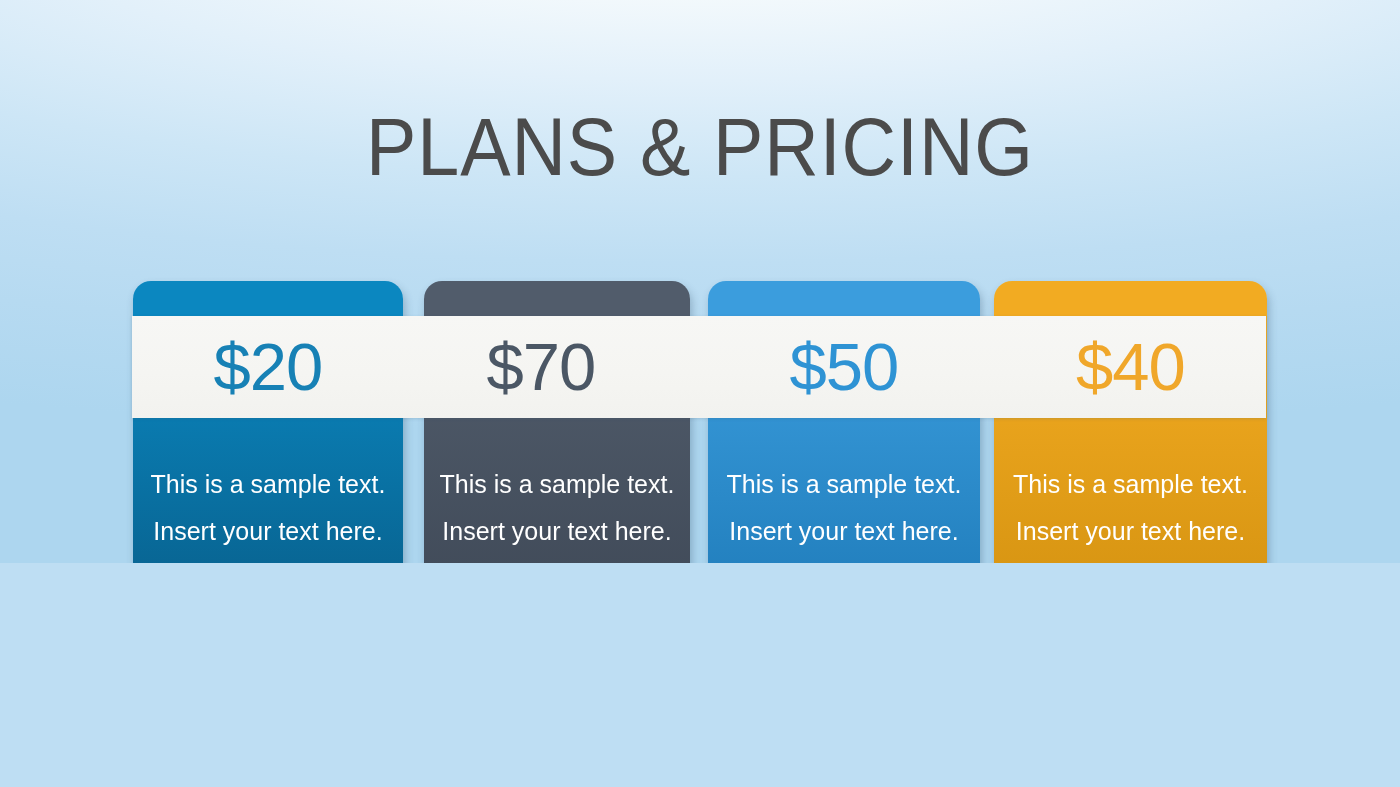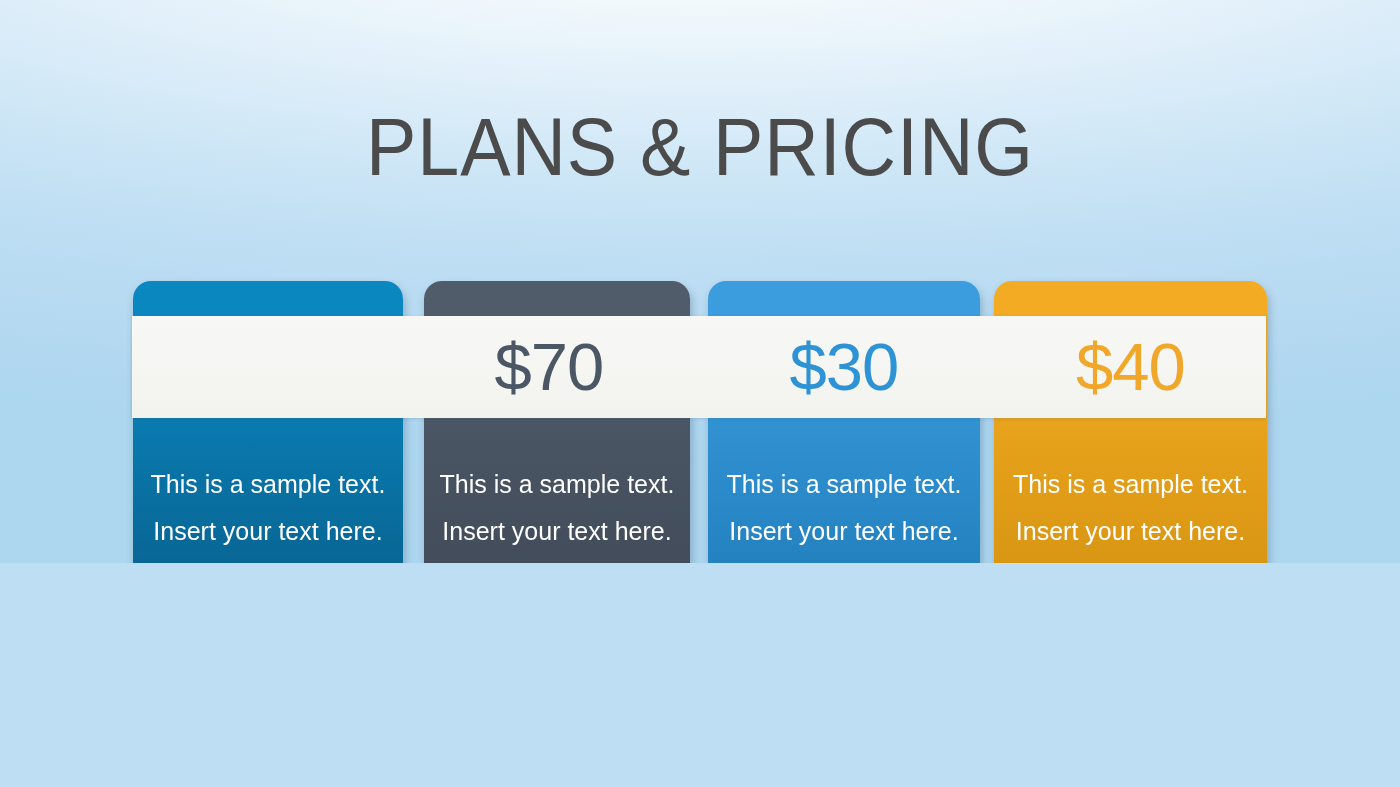--- a/index.html
+++ b/index.html
@@ -82,21 +82,21 @@
     line-height: 102px;
     text-align: center;
     font-family: "Liberation Sans", sans-serif;
     font-size: 67px;
     font-weight: 400;
     letter-spacing: -1px;
     -webkit-font-smoothing: antialiased;
   }
 
   .price.p0 { left: 1px;   width: 270px; }
-  .price.p1 { left: 284px; width: 266px; }
+  .price.p1 { left: 276px; width: 266px; }
   .price.p2 { left: 576px; width: 272px; }
   .price.p3 { left: 862px; width: 273px; }
 
   
   .card-desc {
     position: absolute;
     top: 180px;
     left: 0;
     width: 100%;
     box-sizing: border-box;
@@ -131,18 +131,19 @@
       <div class="card-desc">This is a sample text. Insert your text here.</div>
     </div>
 
     <div class="card c3" style="background: linear-gradient(rgb(242, 171, 34) 0%, rgb(242, 171, 34) 12%, rgb(207, 142, 13) 100%);">
       <div class="card-desc">This is a sample text. Insert your text here.</div>
     </div>
 
   </div>
 
   <div id="band">
+    <div class="price p0" style="color: rgb(23, 129, 181);">$20</div>
     <div class="price p1" style="color: rgb(75, 87, 101);">$70</div>
-    <div class="price p2" style="color: rgb(46, 147, 212);">$30</div>
+    <div class="price p2" style="color: rgb(46, 147, 212);">$50</div>
     <div class="price p3" style="color: rgb(240, 167, 42);">$40</div>
   </div>
 
 </div>
 
 </body></html>

